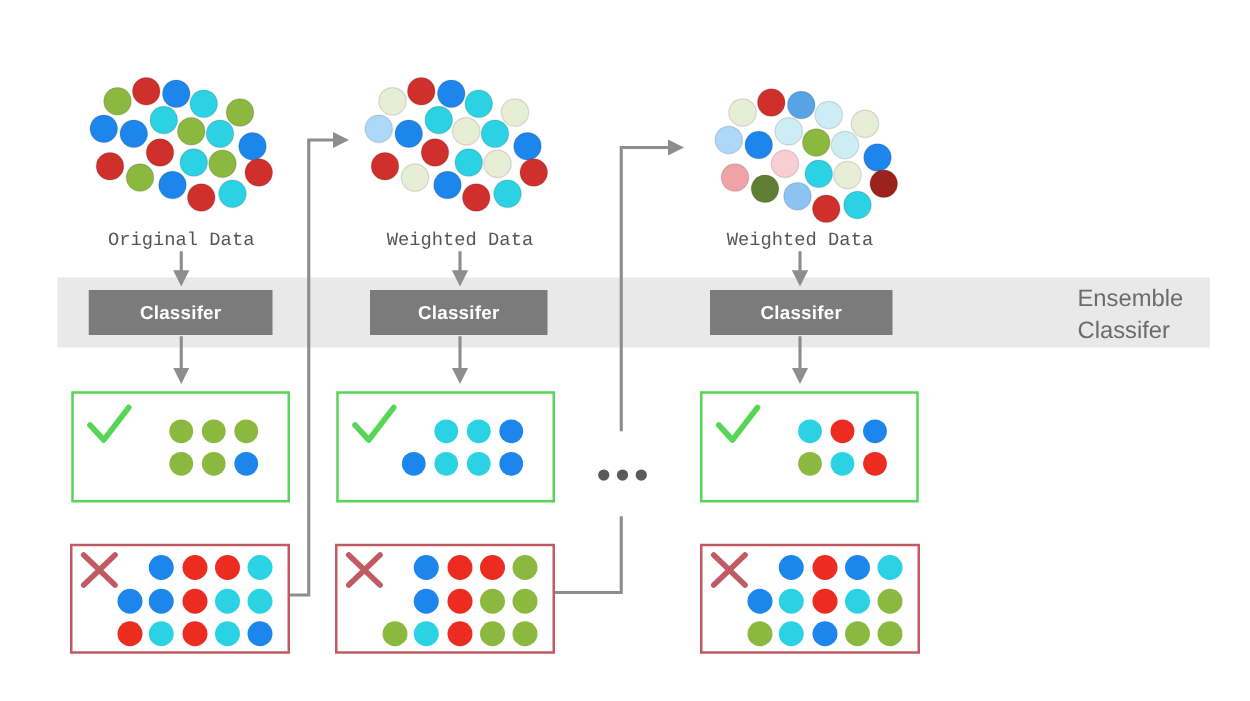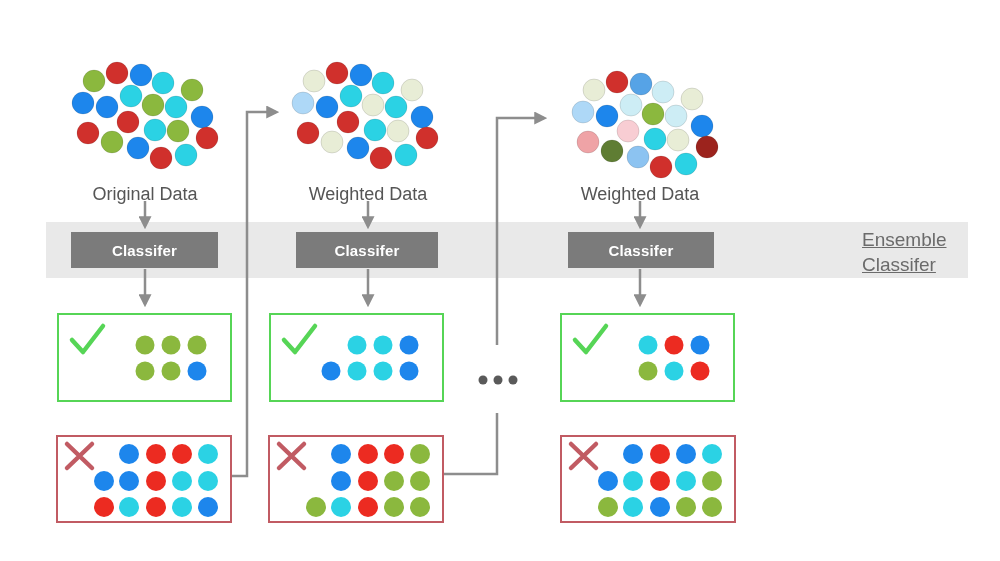--- a/index.html
+++ b/index.html
@@ -1,26 +1,26 @@
 <!DOCTYPE html>
 <html><head>
 <meta charset="utf-8">
 <title>Ensemble Classifer</title>
 <style>
   html,body{margin:0;padding:0;background:#ffffff;}
   #diagram{position:relative;width:1000px;height:561px;background:#ffffff;overflow:hidden;
            font-family:"Liberation Sans", sans-serif;}
   .band{position:absolute;}
-  .col-label{position:absolute;width:170px;text-align:center;font-size:18px;color:#555555;}
+  .col-label{position:absolute;width:170px;text-align:center;font-size:15px;color:#555555;font-family:Liberation Mono, monospace;}
   .classifier{position:absolute;display:flex;align-items:center;justify-content:center;
               color:#ffffff;font-size:15px;font-weight:600;letter-spacing:.2px;}
   .result-box{position:absolute;background:#ffffff;box-sizing:border-box;}
   .green-box{border:2px solid #56d556;}
   .red-box{border:2px solid #c15b63;}
-  .ensemble{position:absolute;font-size:19px;line-height:25px;color:#6b6b6b;text-decoration:underline;}
+  .ensemble{position:absolute;font-size:19px;line-height:25px;color:#6b6b6b;}
   svg#overlay{position:absolute;left:0;top:0;pointer-events:none;}
 </style>
 </head>
 <body>
 
 <div id="diagram" style="width: 1000px; height: 561px;">
   <div class="band" style="left: 46px; top: 222px; width: 922px; height: 56px; background: rgb(233, 233, 233);"></div>
 
   <div class="ensemble" style="left: 862px; top: 227px; color: rgb(107, 107, 107);">
     <div>Ensemble</div>

